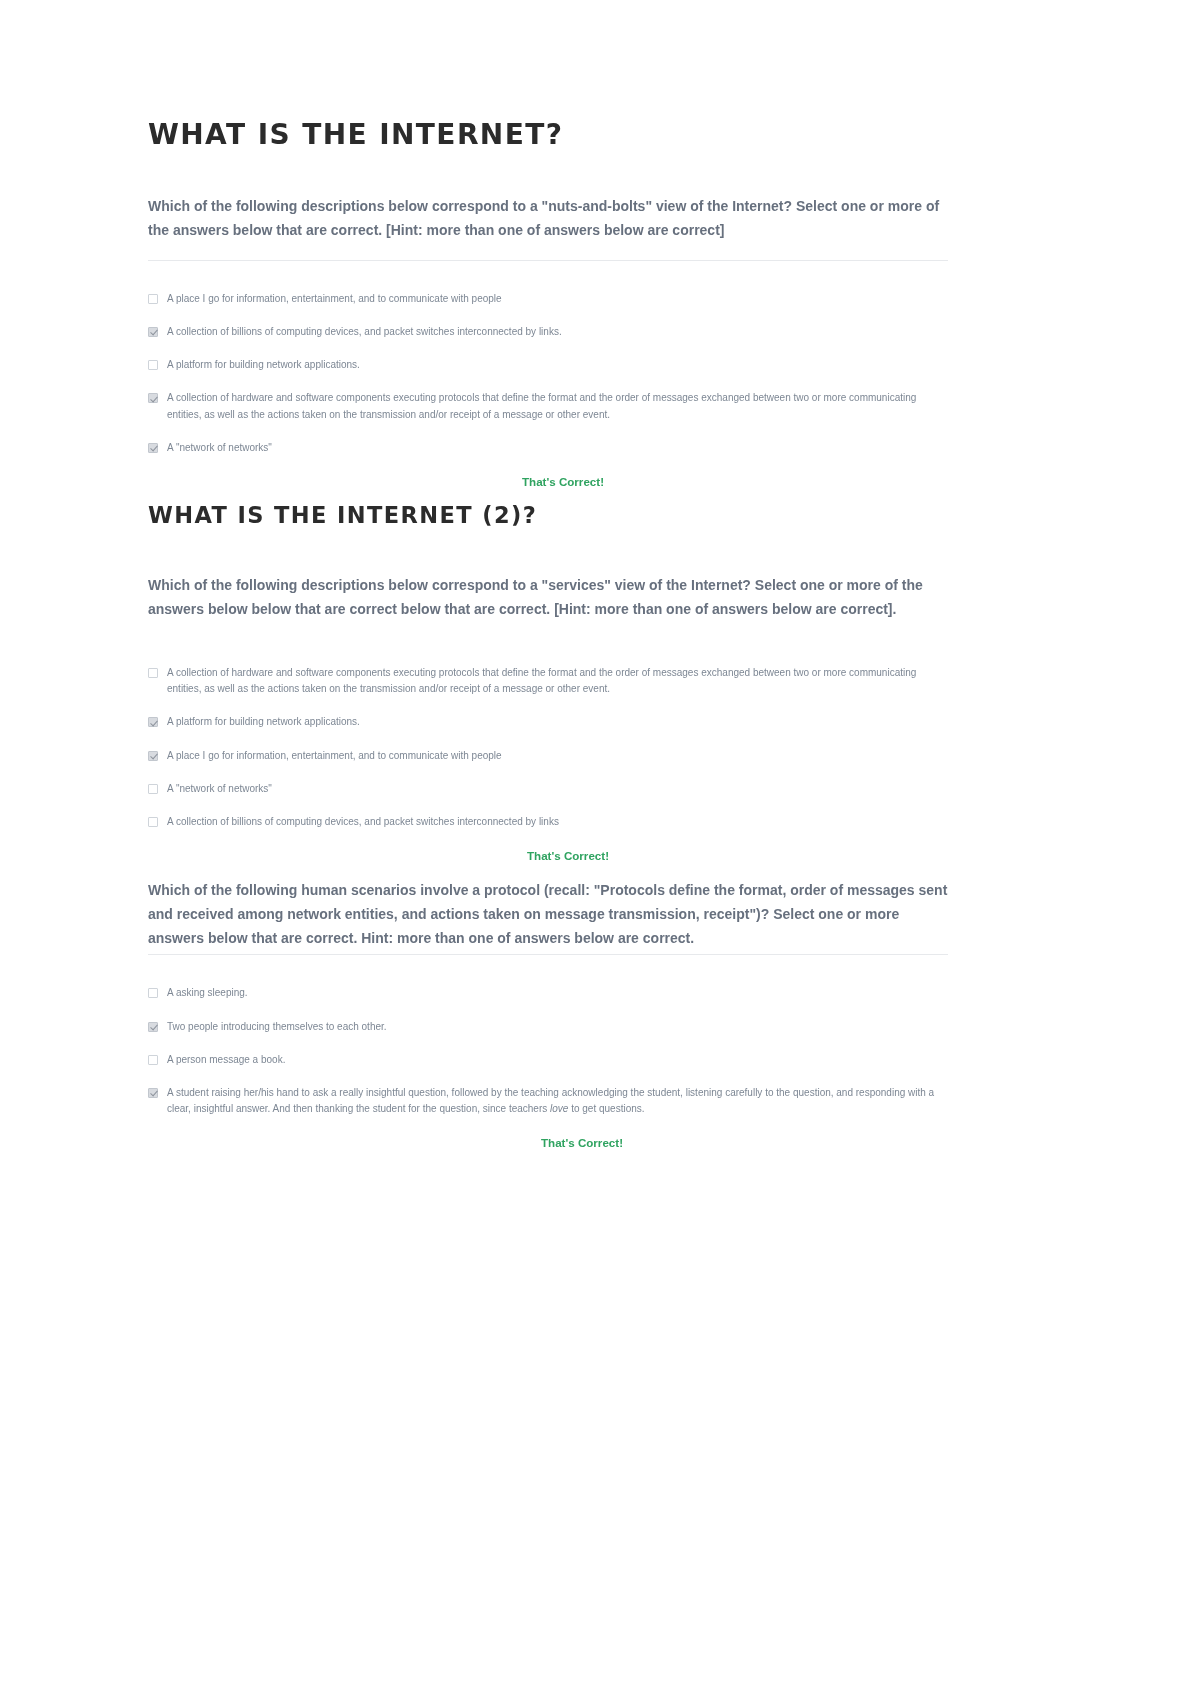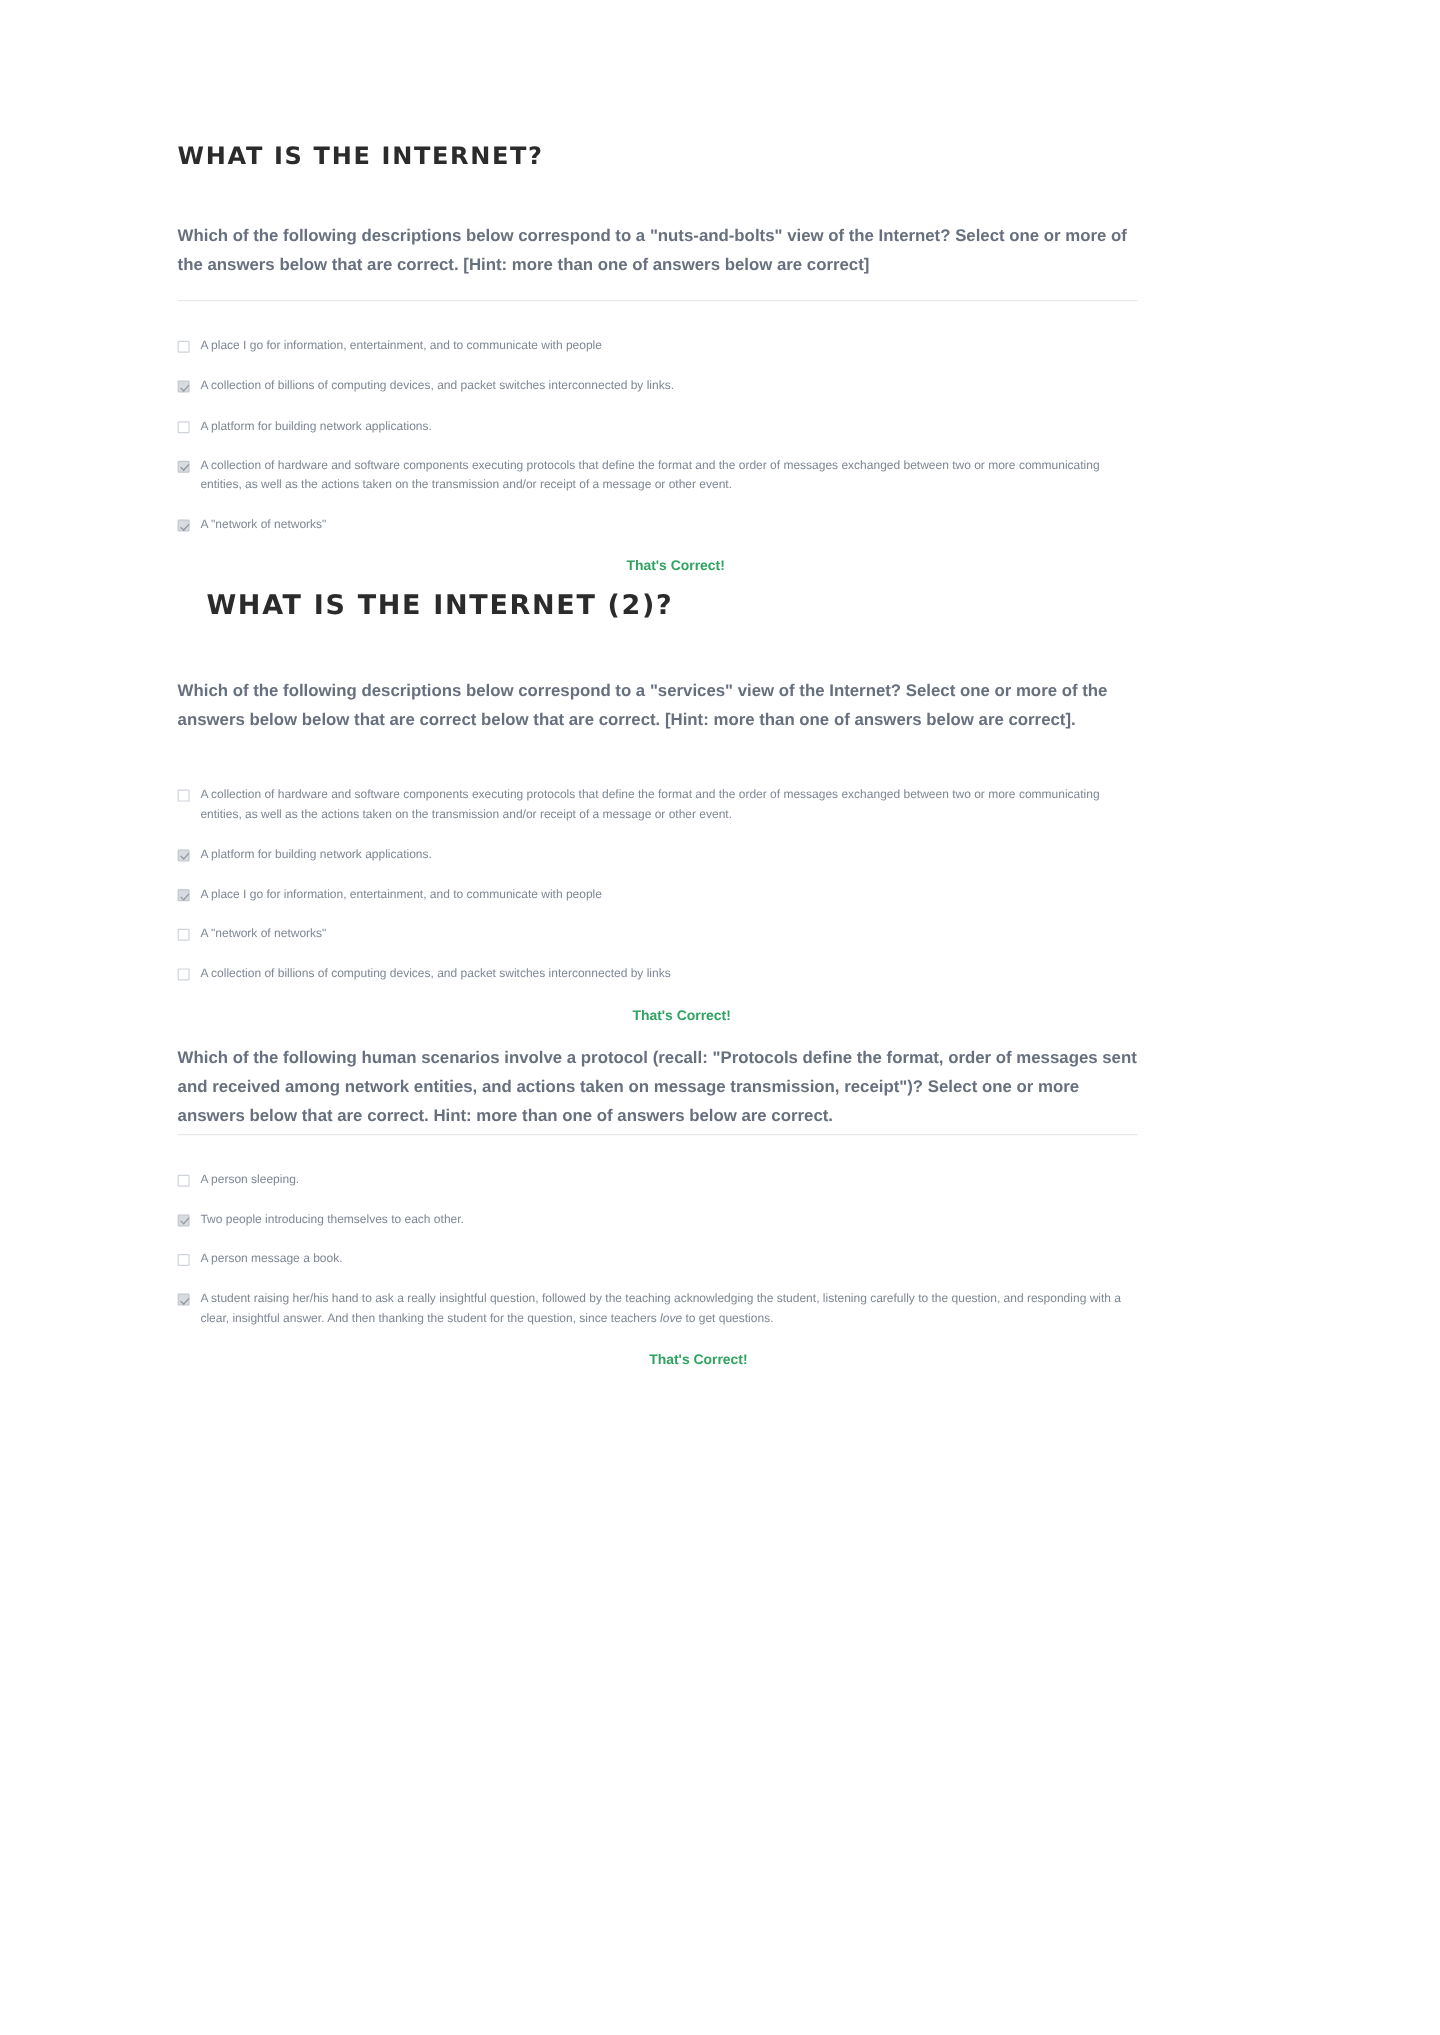--- a/index.html
+++ b/index.html
@@ -37,21 +37,21 @@
     font-family: "DejaVu Sans", sans-serif;
     font-weight: bold;
     font-size: 22.5px;
     letter-spacing: 1.4px;
     color: #2b2b2b;
     margin: 0;
     line-height: 1.2;
     text-transform: uppercase;
   }
 
-  .section-title.t1 { font-size: 20px; }
+  .section-title.t1 { font-size: 28px; }
 
   .question-text {
     font-size: 14px;
     line-height: 1.72;
     color: #67707e;
     margin: 0;
     font-weight: 600;
   }
 
   .divider {
@@ -116,21 +116,21 @@
   .em { font-style: italic; margin-top: 45px; }
 
   
   #sec-1 .section-title { margin-bottom: 42px; }
   #sec-1 .question-text { margin-bottom: 18px; }
   #sec-1 .divider { margin-bottom: 30px; }
   #sec-1 .options { margin-bottom: 10px; }
   #sec-1 .feedback { margin-bottom: 14px; }
 
   #sec-2 { margin-top: 0px; }
-  #sec-2 .section-title { margin-bottom: 44px; margin-left: 24px; }
+  #sec-2 .section-title { margin-bottom: 44px; }
   #sec-2 .question-text { margin-bottom: 44px; }
   #sec-2 .options { margin-bottom: 12px; }
   #sec-2 .feedback { margin-bottom: 16px; }
 
   #sec-3 { margin-top: 8px; }
   #sec-3 .section-title { margin-bottom: 46px; }
   #sec-3 .question-text { margin-bottom: 4px; }
   #sec-3 .divider { margin-bottom: 30px; }
   #sec-3 .options { margin-bottom: 10px; }
 
@@ -203,21 +203,21 @@
       </ul>
       <p class="feedback feedback-2">That's Correct!</p>
     </section>
 
     <section class="quiz-section" id="sec-3">
       <p class="question-text">Which of the following human scenarios involve a protocol (recall: "Protocols define the format, order of messages sent and received among network entities, and actions taken on message transmission, receipt")? Select one or more answers below that are correct. Hint: more than one of answers below are correct.</p>
       <hr class="divider">
       <ul class="options">
         <li class="option-row">
           <span class="checkbox"></span>
-          <span class="option-label">A person sleeping.</span>
+          <span class="option-label">A asking sleeping.</span>
         </li>
         <li class="option-row">
           <span class="checkbox checked"></span>
           <span class="option-label">Two people introducing themselves to each other.</span>
         </li>
         <li class="option-row">
           <span class="checkbox"></span>
           <span class="option-label">A person message a book.</span>
         </li>
         <li class="option-row">

